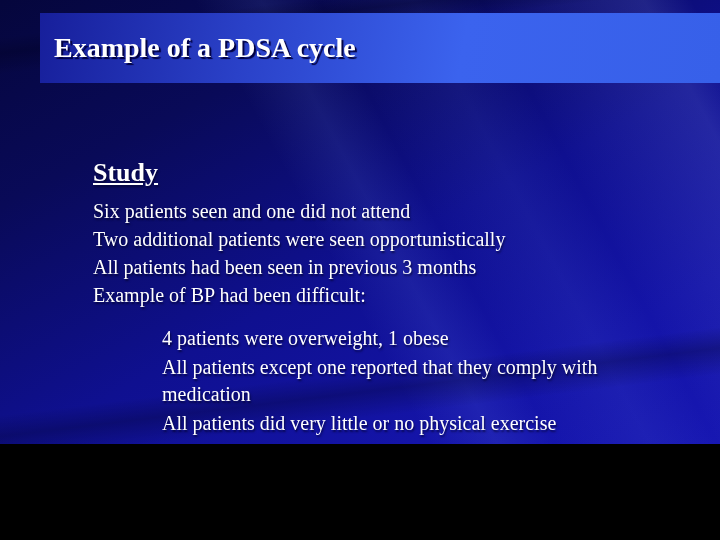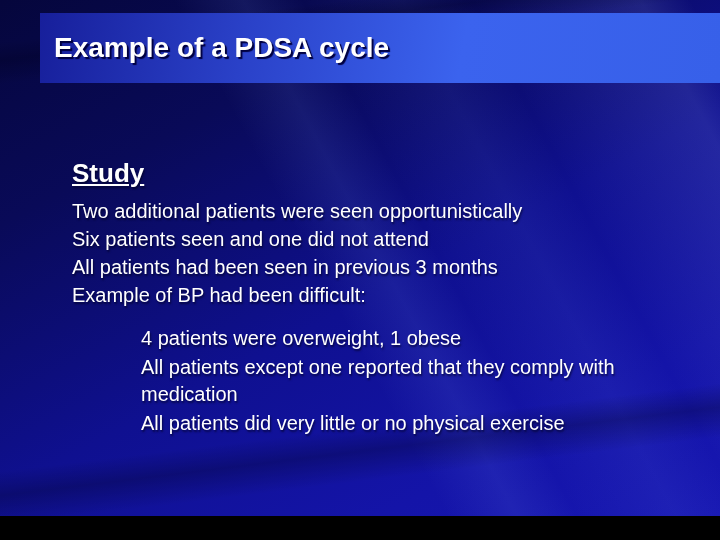--- a/index.html
+++ b/index.html
@@ -3,23 +3,23 @@
 <meta charset="utf-8">
 <style>
   html, body {
     margin: 0;
     padding: 0;
     background: #000;
   }
   .slide {
     position: relative;
     width: 720px;
-    height: 516px;
+    height: 444px;
     overflow: hidden;
-    font-family: Liberation Sans, sans-serif;
+    font-family: Liberation Serif, serif;
     background: linear-gradient(152deg,
       #05063c 0%,
       #090a58 25%,
       #0f1090 55%,
       #1414a8 80%,
       #1717b2 100%);
   }
   
   .swoosh-light {
     position: absolute;
@@ -66,21 +66,21 @@
     top: 0;
     line-height: 70px;
     font-size: 28px;
     font-weight: bold;
     color: #ffffff;
     text-shadow: 2px 2px 1px #000040;
     white-space: nowrap;
   }
   .body-block {
     position: absolute;
-    left: 72px;
+    left: 93px;
     top: 156px;
     color: #ffffff;
     text-shadow: 1px 2px 2px rgba(0,0,30,0.65);
   }
   .body-heading {
     font-size: 26px;
     font-weight: bold;
     text-decoration: underline;
     line-height: 34px;
     margin-bottom: 7px;
@@ -108,22 +108,22 @@
   <div class="swoosh-light"></div>
   <div class="swoosh-dark"></div>
 
   <div class="title-bar">
     <div class="title-text">Example of a PDSA cycle</div>
   </div>
 
   <div class="body-block">
     <div class="body-heading">Study</div>
 
+    <div class="body-line">Six patients seen and one did not attend</div>
     <div class="body-line">Two additional patients were seen opportunistically</div>
-    <div class="body-line">Six patients seen and one did not attend</div>
     <div class="body-line">All patients had been seen in previous 3 months</div>
     <div class="body-line">Example of BP had been difficult:</div>
 
     <div class="sub-block">
       <div class="sub-line">4 patients were overweight, 1 obese</div>
       <div class="sub-line">All patients except one reported that they comply with medication</div>
       <div class="sub-line">All patients did very little or no physical exercise</div>
     </div>
   </div>
 

